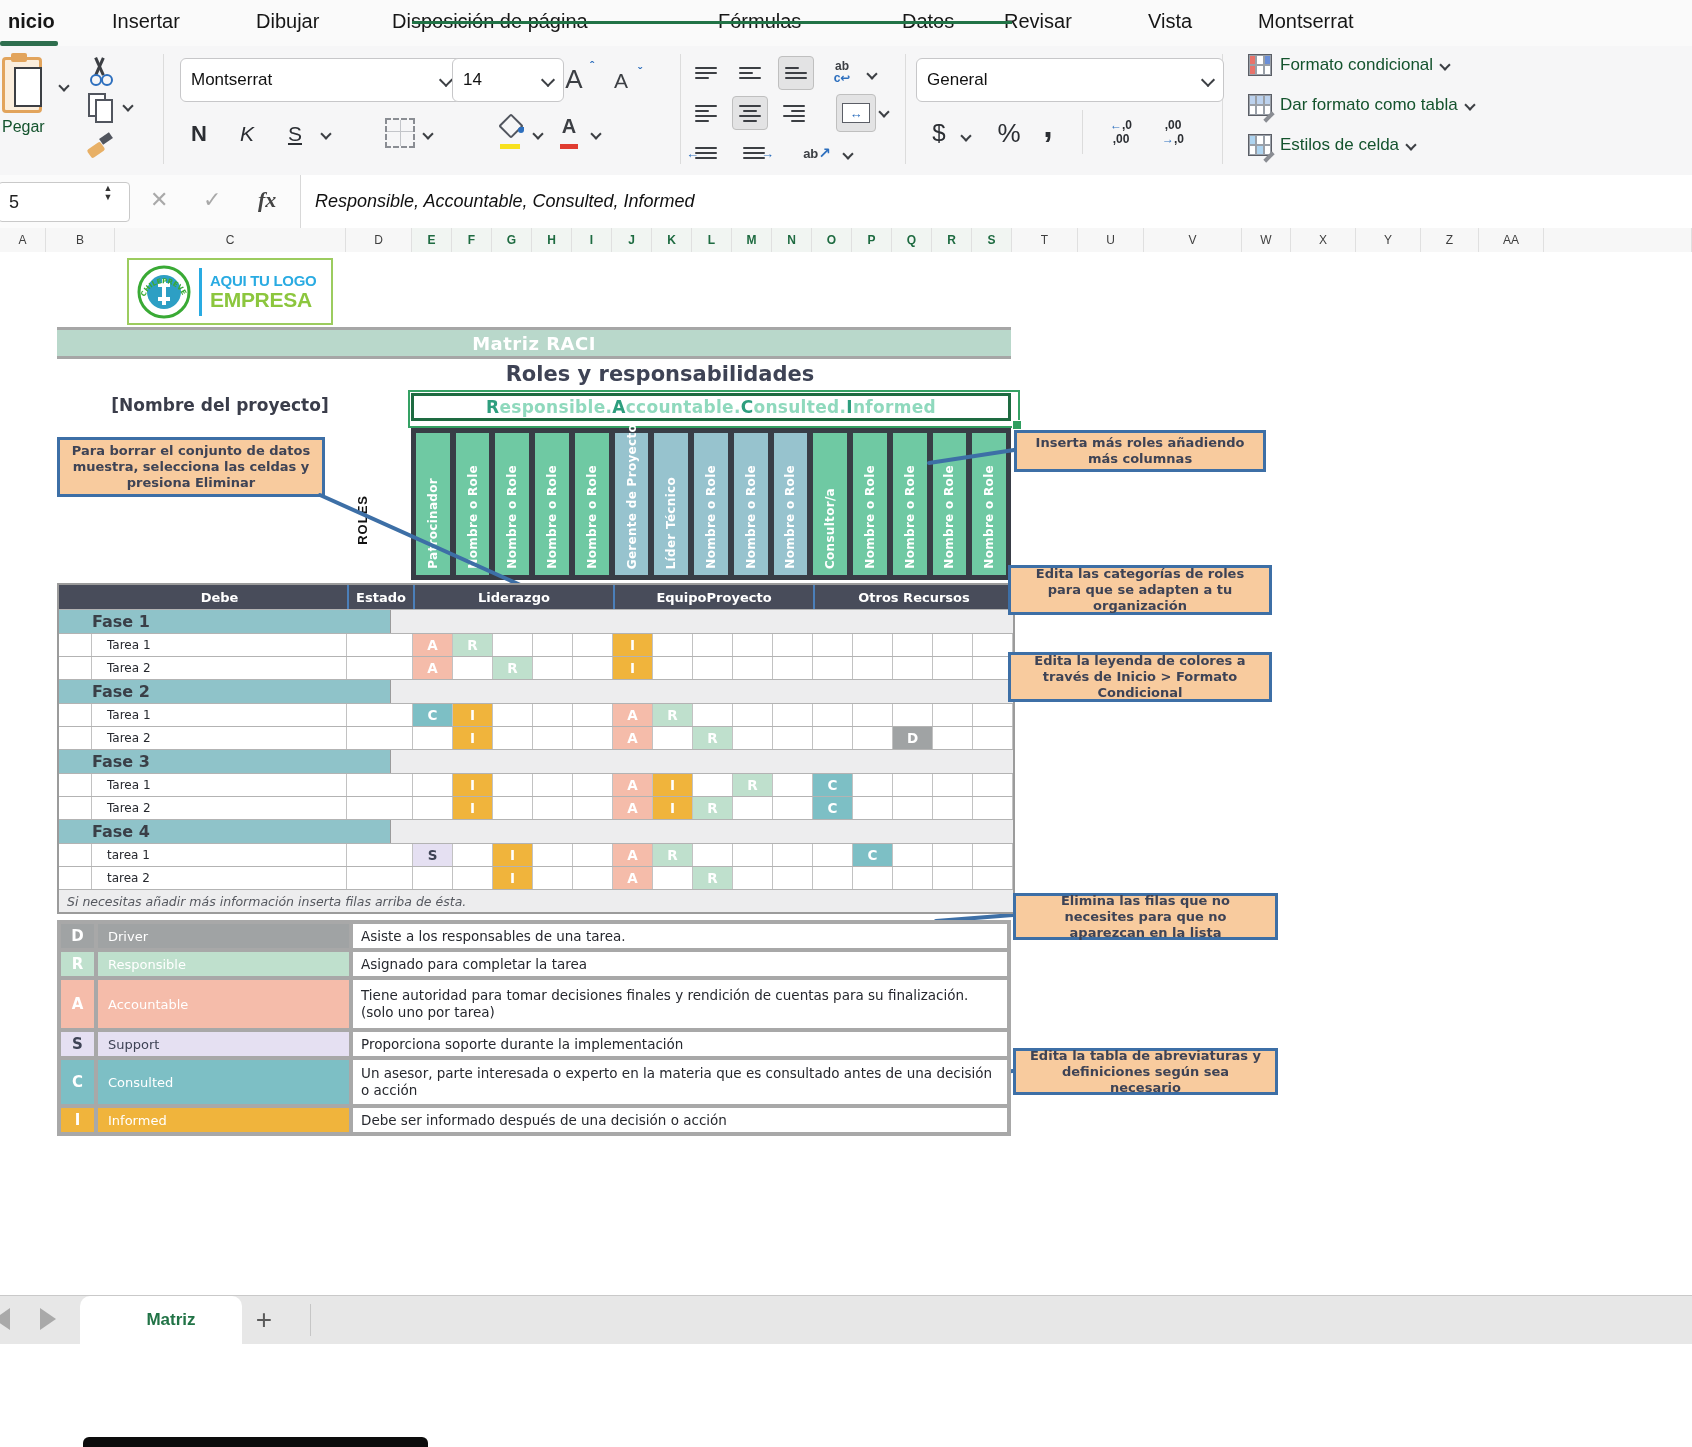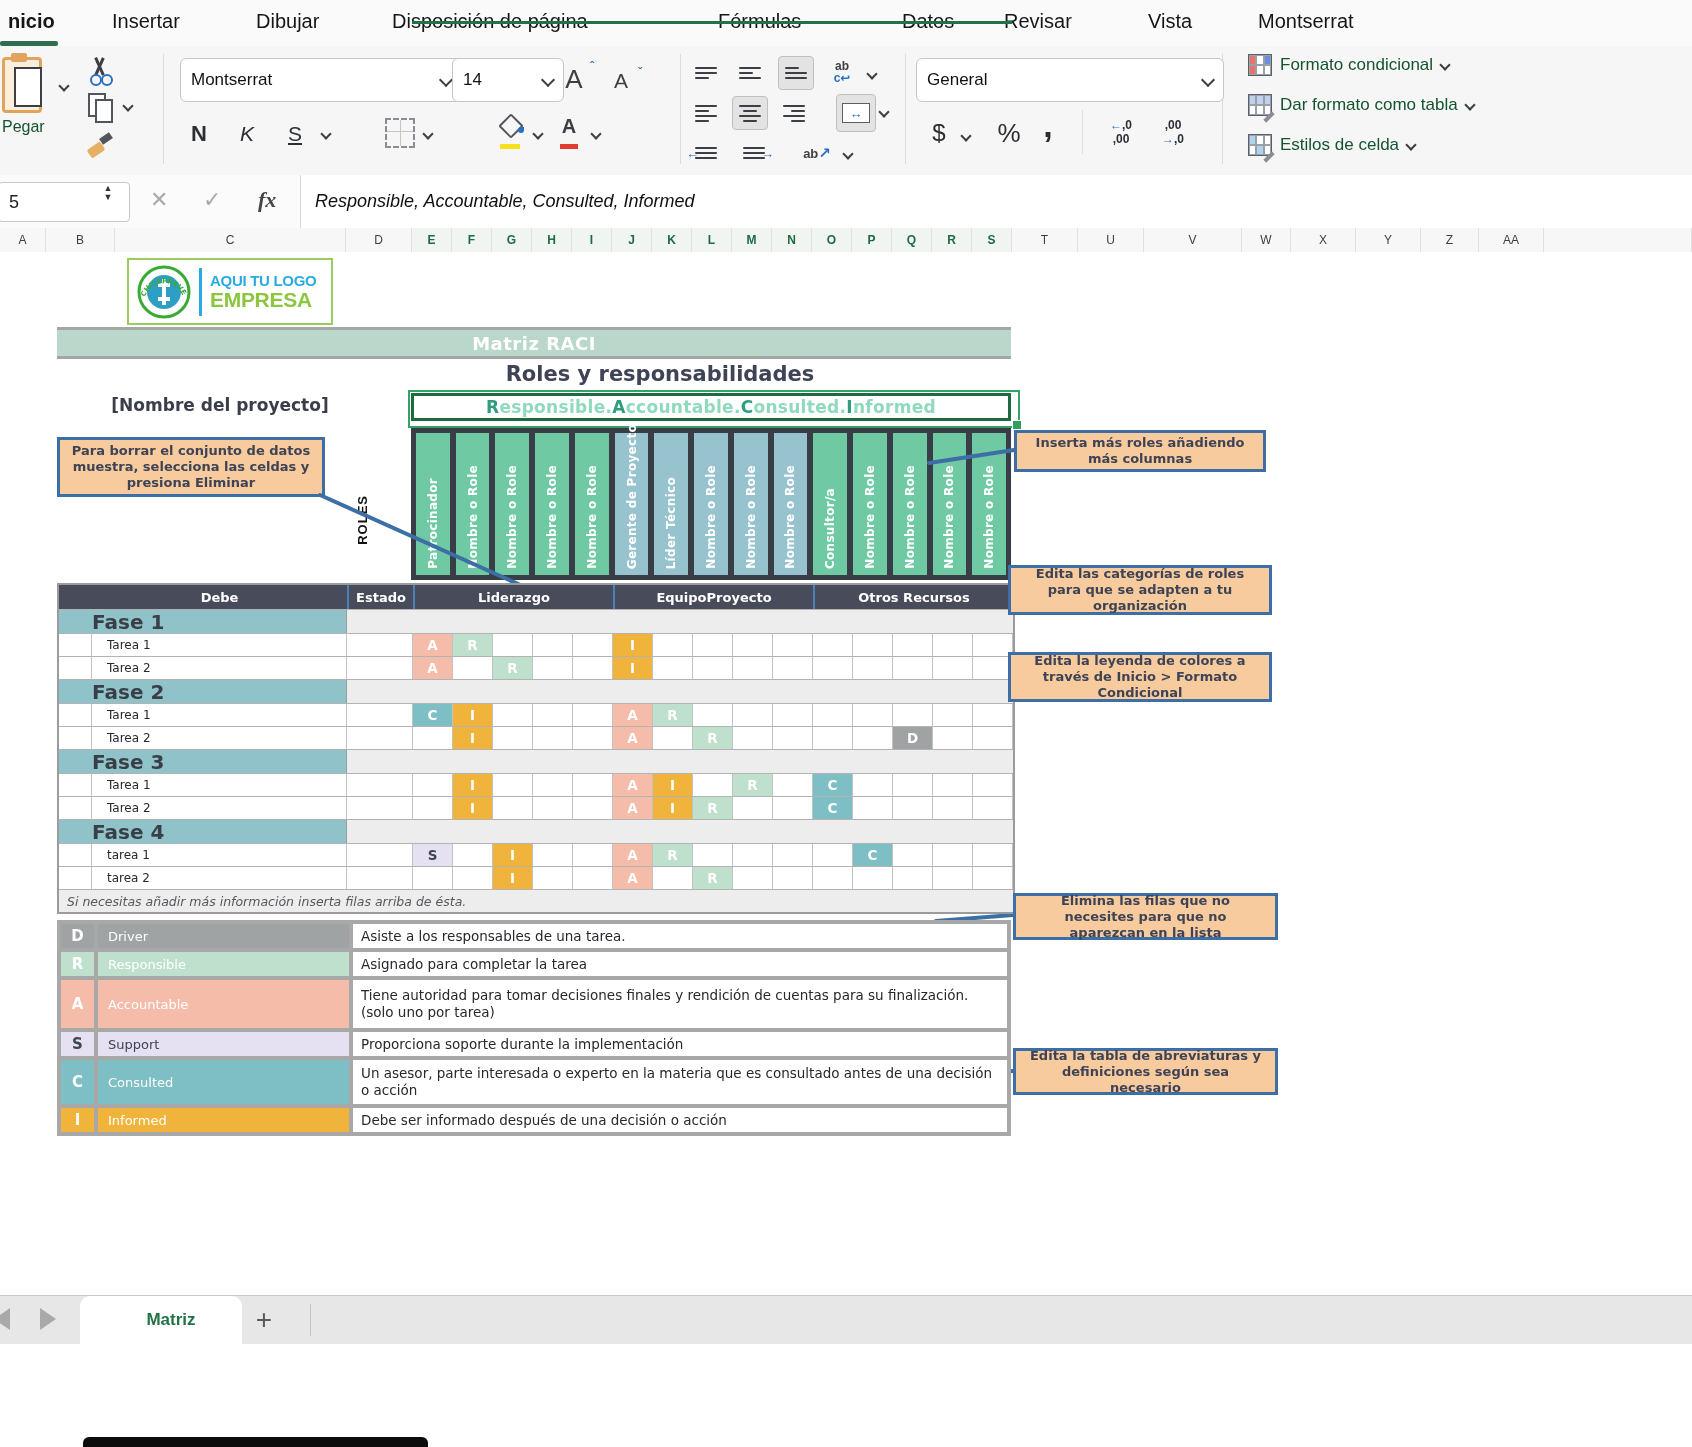--- a/index.html
+++ b/index.html
@@ -85,22 +85,22 @@
             font-family:"DejaVu Sans",sans-serif;font-size:12px;font-weight:700;color:#fff;white-space:nowrap;letter-spacing:0.3px;}
   
   #matrix{position:absolute;left:57px;top:331px;width:954px;border:2px solid #9b9b9b;box-sizing:content-box;background:#fff;}
   .mrow{display:flex;border-bottom:1px solid #b3b3b3;}
   .mrow:last-child{border-bottom:none;}
   .mcell{box-sizing:border-box;border-right:1px solid #c2c2c2;flex:none;display:flex;align-items:center;}
   .mhead{background:#484c5a;color:#fff;font-family:"DejaVu Sans",sans-serif;font-weight:700;font-size:13px;height:24px;}
   .mhead .mcell{justify-content:center;border-right:none;}
   .blue-l{border-left:2px solid #4b7fb9;}
   .fase{height:23px;}
-  .fase .fase-label{background:#8fc3c9;color:#3a3f47;font-family:"DejaVu Sans",sans-serif;font-weight:700;font-size:20px;
-        padding-left:33px;width:288px;border-right:1px solid #9b9b9b;text-align:center;}
+  .fase .fase-label{background:#8fc3c9;color:#3a3f47;font-family:"DejaVu Sans",sans-serif;font-weight:700;font-size:16px;
+        padding-left:33px;width:332px;border-right:1px solid #9b9b9b;text-align:center;}
   .fase .fase-rest{background:#ededee;flex:1;border-right:none;}
   .trow{height:22px;font-family:"DejaVu Sans",sans-serif;font-size:12px;color:#26282e;}
   .letter-cell{justify-content:center;font-weight:700;font-size:13.5px;color:#fff;font-family:"DejaVu Sans",sans-serif;}
   #note-row{height:22px;background:#ededee;display:flex;align-items:center;padding-left:8px;
             font-family:"DejaVu Sans",sans-serif;font-style:italic;font-size:12.5px;color:#55585f;}
   
   #legend{position:absolute;left:57px;top:668px;width:954px;background:#a8a8a8;padding:4px;box-sizing:border-box;
           display:flex;flex-direction:column;gap:4px;}
   .lrow{display:flex;gap:4px;}
   .l-letter{width:33px;flex:none;display:flex;align-items:center;justify-content:center;

